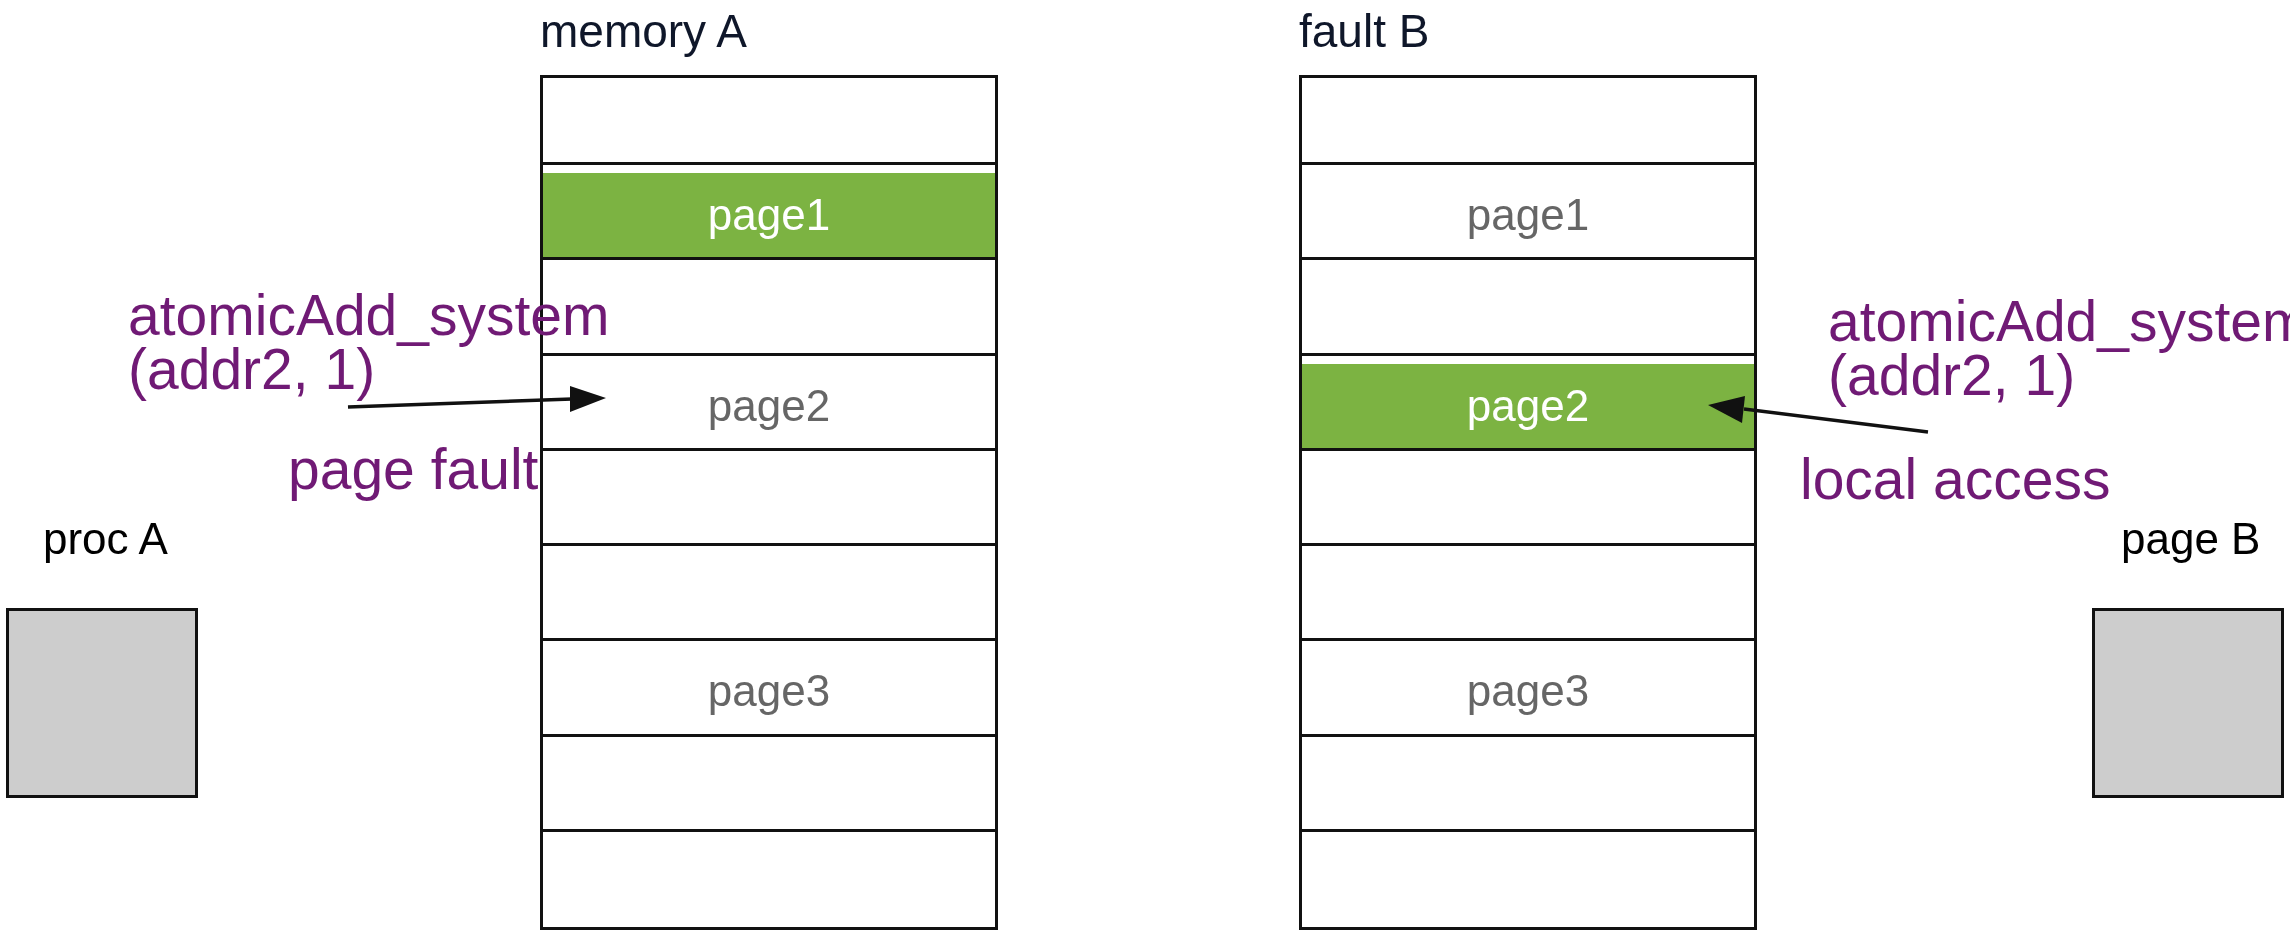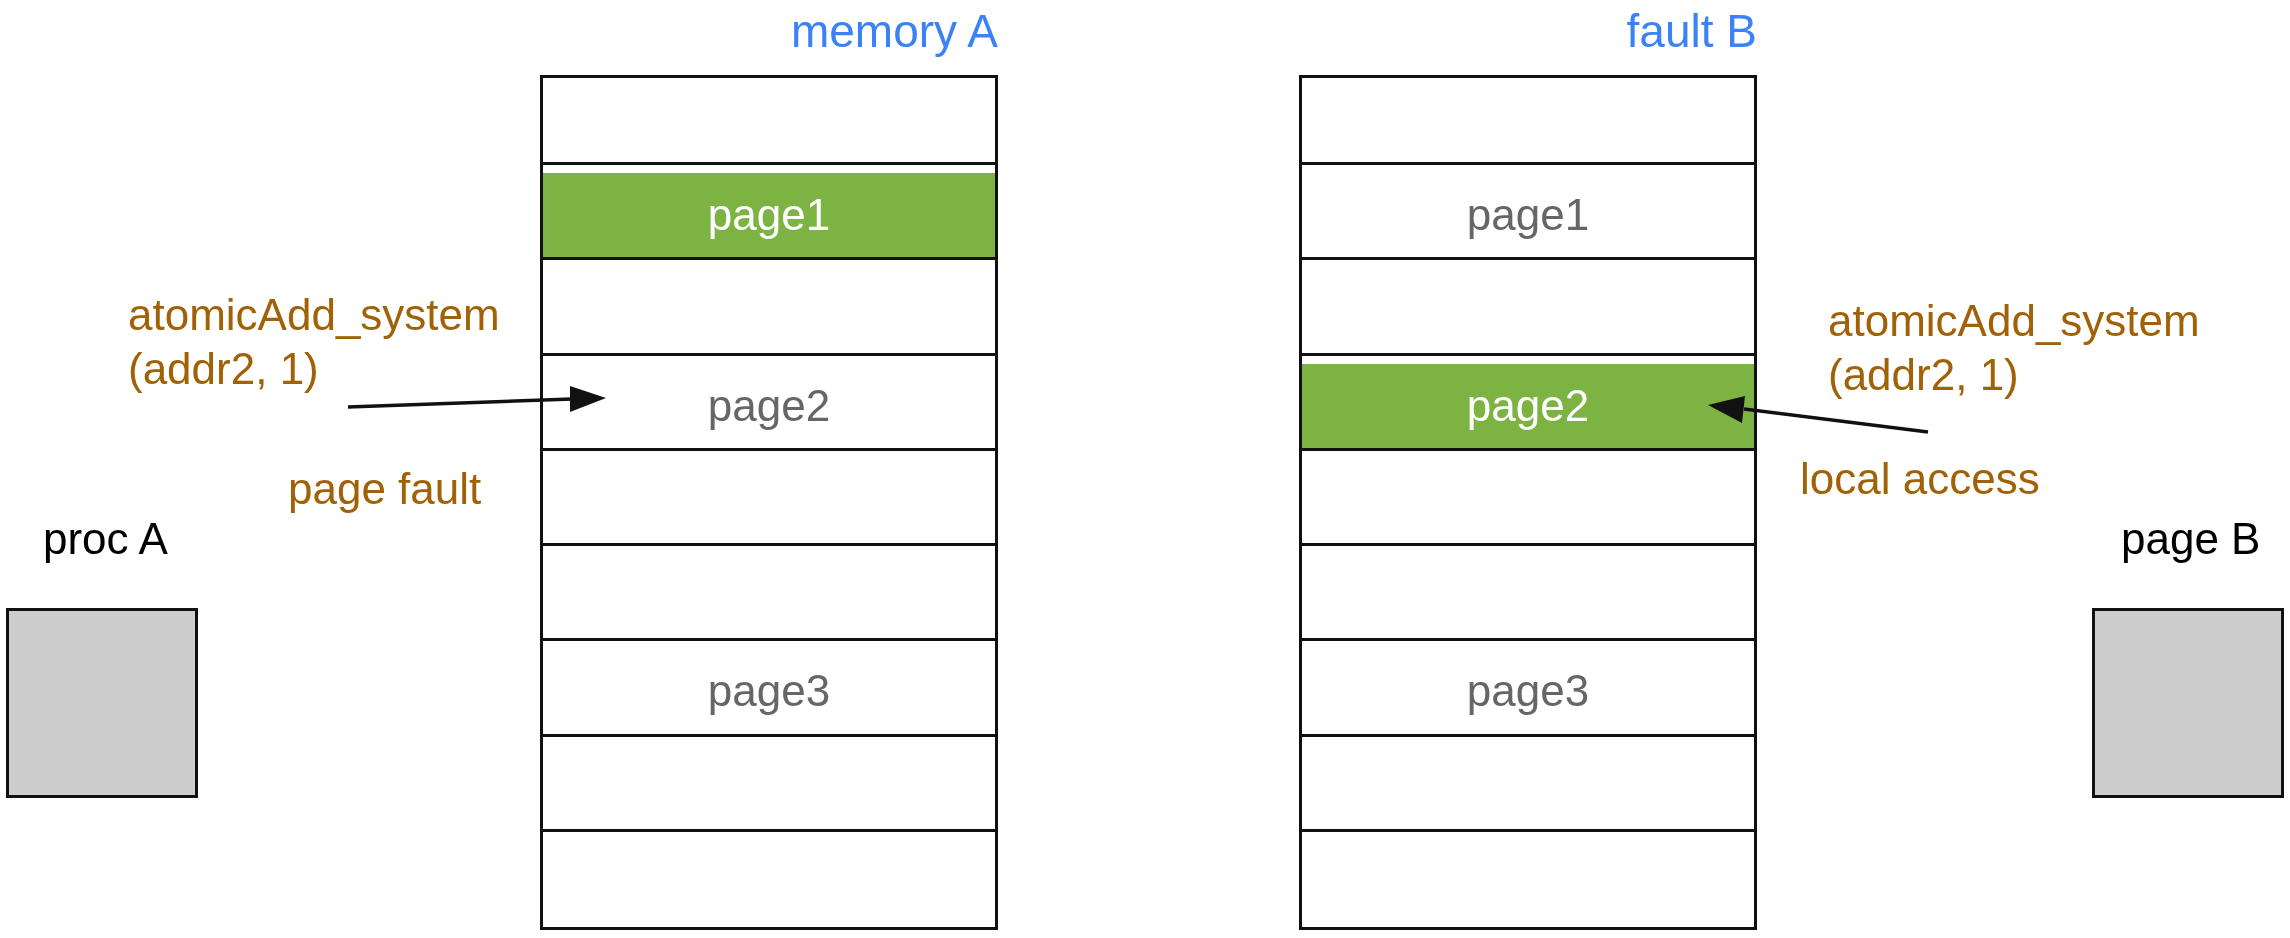--- a/index.html
+++ b/index.html
@@ -12,41 +12,41 @@
   .canvas{
     position:relative;
     width:2290px;height:938px;
     background:#ffffff;
     font-family:"Liberation Sans", sans-serif;
     color:#000;
     overflow:hidden;
   }
   .mem-title{
     position:absolute;top:6px;width:458px;
-    text-align:right;font-size:46px;line-height:1.1;color:#3b82f6;
+    text-align:left;font-size:46px;line-height:1.1;color:#0f172a;
     white-space:nowrap;
   }
   .mem-col{
     position:absolute;top:75px;width:458px;height:855px;
     border:3px solid var(--line);
     box-sizing:border-box;
     display:grid;grid-template-rows:repeat(9,1fr);
     background:#fff;
     gap:8px;
   }
   .mem-cell{
     border-bottom:3px solid var(--line);
     display:flex;align-items:center;justify-content:center;
     font-size:44px;color:var(--pagegray);
     box-sizing:border-box;
   }
   .mem-cell:last-child{border-bottom:none;}
   .mem-cell.hl{background:var(--hl);color:#ffffff;}
   .note{
-    position:absolute;font-size:44px;line-height:54px;color:#a16207;
+    position:absolute;font-size:57px;line-height:54px;color:#701a75;
     white-space:pre-line;
   }
   .proc-label{position:absolute;font-size:44px;color:#000;white-space:nowrap;}
   .proc-box{
     position:absolute;width:192px;height:190px;
     background:var(--proc-fill);
     border:3px solid var(--line);
     box-sizing:border-box;
   }
   .arrow-svg{position:absolute;left:0;top:0;width:2290px;height:938px;pointer-events:none;}
@@ -79,21 +79,21 @@
       <div class="mem-cell hl">page2</div>
       <div class="mem-cell"></div>
       <div class="mem-cell"></div>
       <div class="mem-cell">page3</div>
       <div class="mem-cell"></div>
       <div class="mem-cell"></div>
     </div>
 
   <div class="note" style="left:128px;top:288px;">atomicAdd_system
 (addr2, 1)</div>
-  <div class="note" style="left:288px;top:462px;">page fault</div>
+  <div class="note" style="left:288px;top:442px;">page fault</div>
 
   <div class="note" style="left:1828px;top:294px;">atomicAdd_system
 (addr2, 1)</div>
   <div class="note" style="left:1800px;top:452px;">local access</div>
 
   <div class="proc-label" style="left:36px;top:514px;margin-left:7px;">proc A</div>
   <div class="proc-box" style="left:6px;top:608px;"></div>
 
   <div class="proc-label" style="left:2121px;top:514px;">page B</div>
   <div class="proc-box" style="left:2092px;top:608px;"></div>

